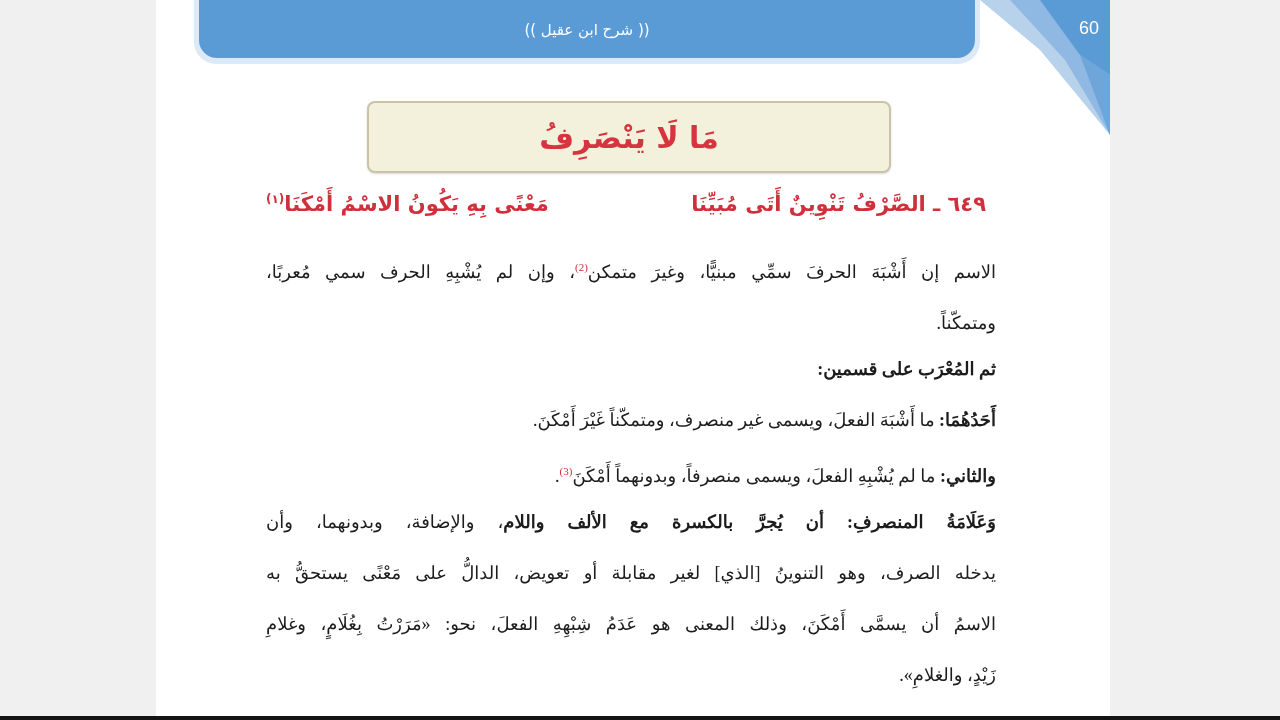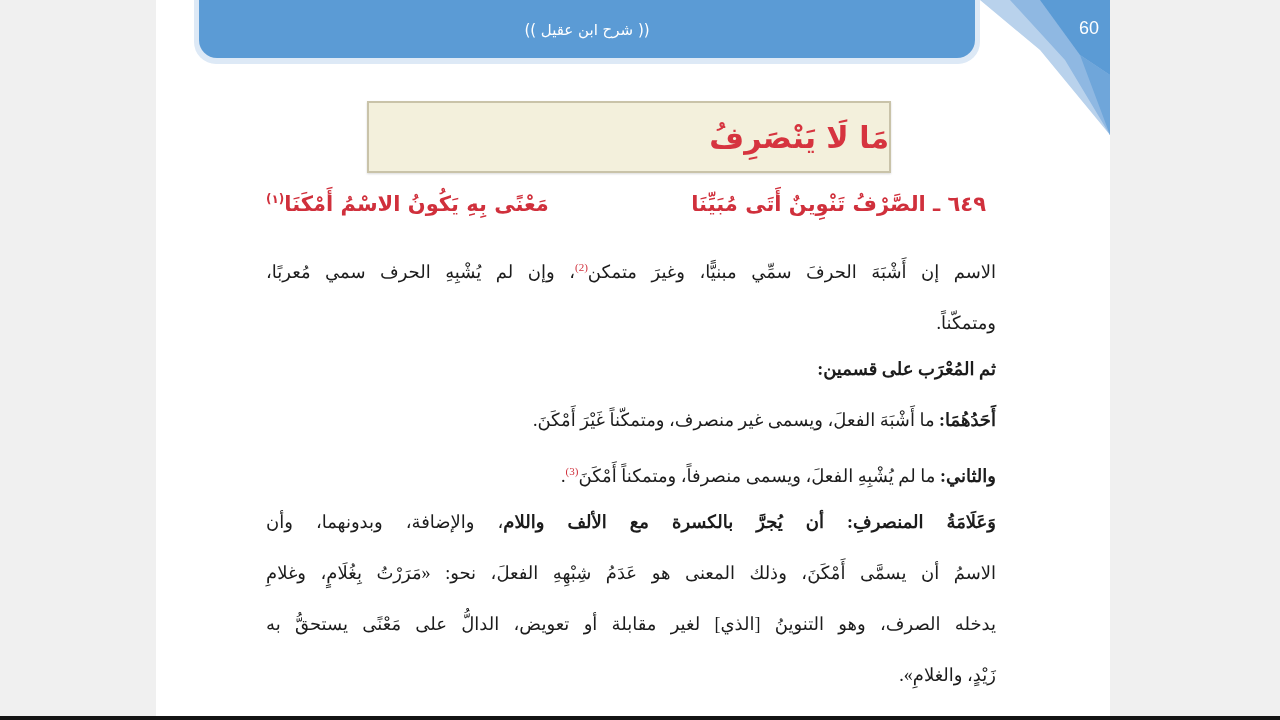--- a/index.html
+++ b/index.html
@@ -26,23 +26,23 @@
     position: absolute; left: 5px; top: 0; right: 5px; bottom: 6px;
     background: #5b9bd5; border-radius: 0 0 18px 18px;
     display: flex; align-items: center; justify-content: center;
   }
   .header-title {
     color: #ffffff; font-family: "DejaVu Sans", sans-serif; font-size: 15px;
     padding-top: 12px; direction: rtl;
   }
   .title-box {
     position: absolute; left: 211px; top: 101px; width: 520px; height: 68px;
-    background: #f3f0dc; border: 2px solid #c9c3a9; border-radius: 0;
+    background: #f3f0dc; border: 2px solid #c9c3a9; border-radius: 8px;
     box-shadow: 0 1px 2px rgba(0,0,0,0.15);
-    display: flex; align-items: center; justify-content: flex-end;
+    display: flex; align-items: center; justify-content: center;
   }
   .chapter-title {
     color: #d6343f; font-size: 30px; font-weight: bold; direction: rtl;
     font-family: "DejaVu Sans", sans-serif;
   }
   .verse {
     position: absolute; left: 110px; top: 192px; width: 720px;
     direction: rtl; display: flex; justify-content: space-between;
     color: #d0303c; font-size: 21px; font-weight: bold;
     font-family: "DejaVu Sans", sans-serif;
@@ -97,25 +97,25 @@
     <span class="bold">أَحَدُهُمَا:</span>
     <span>ما أَشْبَهَ الفعلَ، ويسمى غير منصرف، ومتمكّناً غَيْرَ أَمْكَنَ.</span>
   </div>
 
   <div class="body-text" style="top:344px;">
     <span class="bold">ثم المُعْرَب على قسمين:</span>
   </div>
 
   <div class="body-text" style="top:446px;">
     <span class="bold">والثاني:</span>
-    <span>ما لم يُشْبِهِ الفعلَ، ويسمى منصرفاً، ومتمكناً أَمْكَنَ</span><span class="fn">(3)</span><span>.</span>
+    <span>ما لم يُشْبِهِ الفعلَ، ويسمى منصرفاً، وبدونهماً أَمْكَنَ</span><span class="fn">(3)</span><span>.</span>
   </div>
 
   <div class="body-text" style="top:497px;">
     <span class="justify"><span class="bold">وَعَلَامَةُ المنصرفِ:</span> <span class="bold">أن يُجرَّ بالكسرة مع الألف واللام</span><span>، والإضافة، وبدونهما، وأن</span></span>
+    <span class="justify">يدخله الصرف، وهو التنوينُ [الذي] لغير مقابلة أو تعويض، الدالُّ على مَعْنًى يستحقُّ به</span>
     <span class="justify">الاسمُ أن يسمَّى أَمْكَنَ، وذلك المعنى هو عَدَمُ شِبْهِهِ الفعلَ، نحو: «مَرَرْتُ بِغُلَامٍ، وغلامِ</span>
-    <span class="justify">يدخله الصرف، وهو التنوينُ [الذي] لغير مقابلة أو تعويض، الدالُّ على مَعْنًى يستحقُّ به</span>
     <span>زَيْدٍ، والغلامِ».</span>
   </div>
 
 </div>
 
 <div class="bottom-bar"></div>
 
 </body></html>

